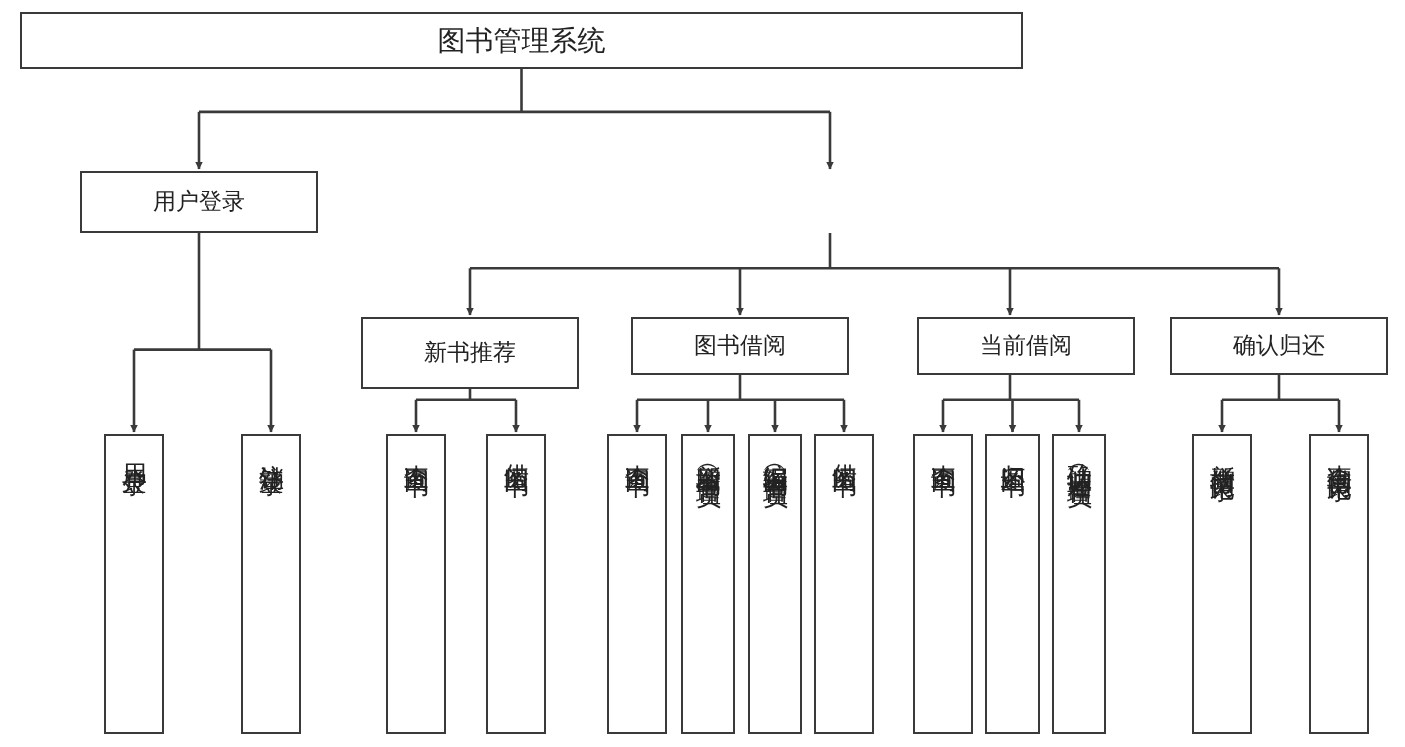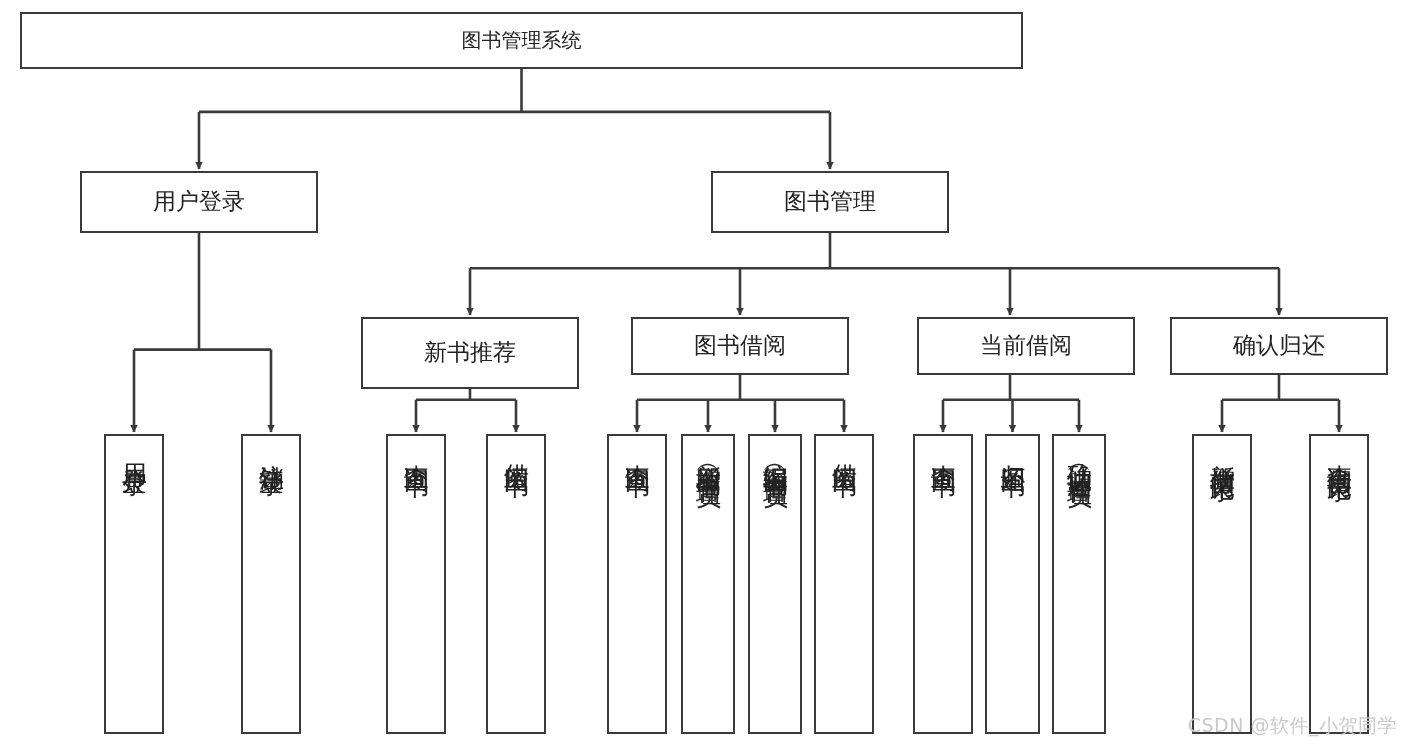--- a/index.html
+++ b/index.html
@@ -48,21 +48,21 @@
     white-space: nowrap;
     text-align: center;
   }
 
   
   .node.horizontal .node-label {
     writing-mode: horizontal-tb;
     font-size: 23px;
   }
   .node.root .node-label {
-    font-size: 20px;
+    font-size: 28px;
   }
 
   
   .node.leaf {
     align-items: flex-start;
     justify-content: center;
     padding-top: 8px;
   }
   .node.leaf .node-label {
     writing-mode: vertical-rl;
@@ -132,23 +132,20 @@
       </g>
   </svg>
 
   <div class="node root horizontal" id="node-root" style="left: 20px; top: 12px; width: 1003px; height: 57px;">
     <span class="node-label">图书管理系统</span>
   </div>
 
   <div class="node horizontal" id="node-user-login" style="left: 80px; top: 171px; width: 238px; height: 62px;">
     <span class="node-label">用户登录</span>
   </div>
-  <div class="node horizontal" id="node-book-manage" style="left: 711px; top: 171px; width: 238px; height: 62px;">
-    <span class="node-label">图书管理</span>
-  </div>
 
   <div class="node horizontal" id="node-new-book-recommend" style="left: 361px; top: 317px; width: 218px; height: 72px;">
     <span class="node-label">新书推荐</span>
   </div>
   <div class="node horizontal" id="node-book-borrow" style="left: 631px; top: 317px; width: 218px; height: 58px;">
     <span class="node-label">图书借阅</span>
   </div>
   <div class="node horizontal" id="node-current-borrow" style="left: 901px; top: 317px; width: 218px; height: 58px; margin-left: 16px;">
     <span class="node-label">当前借阅</span>
   </div>
@@ -189,14 +186,13 @@
   <div class="node leaf" id="node-leaf-confirm-return" style="left: 1052px; top: 434px; width: 54px; height: 300px;">
     <span class="node-label">确认归还（管理员）</span>
   </div>
   <div class="node leaf" id="node-leaf-add-record" style="left: 1192px; top: 434px; width: 60px; height: 300px;">
     <span class="node-label">新增借阅记录</span>
   </div>
   <div class="node leaf" id="node-leaf-query-record" style="left: 1309px; top: 434px; width: 60px; height: 300px;">
     <span class="node-label">查询借阅记录</span>
   </div>
 
-  <div id="watermark">CSDN @软件_小贺同学</div>
 </div>
 
 </body></html>

